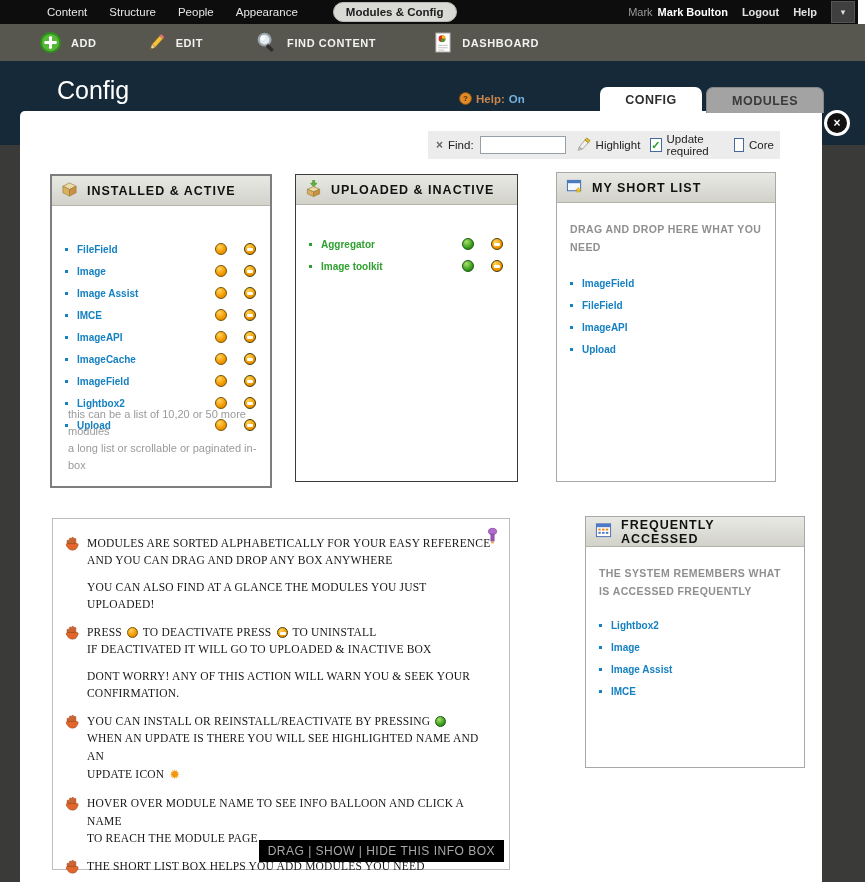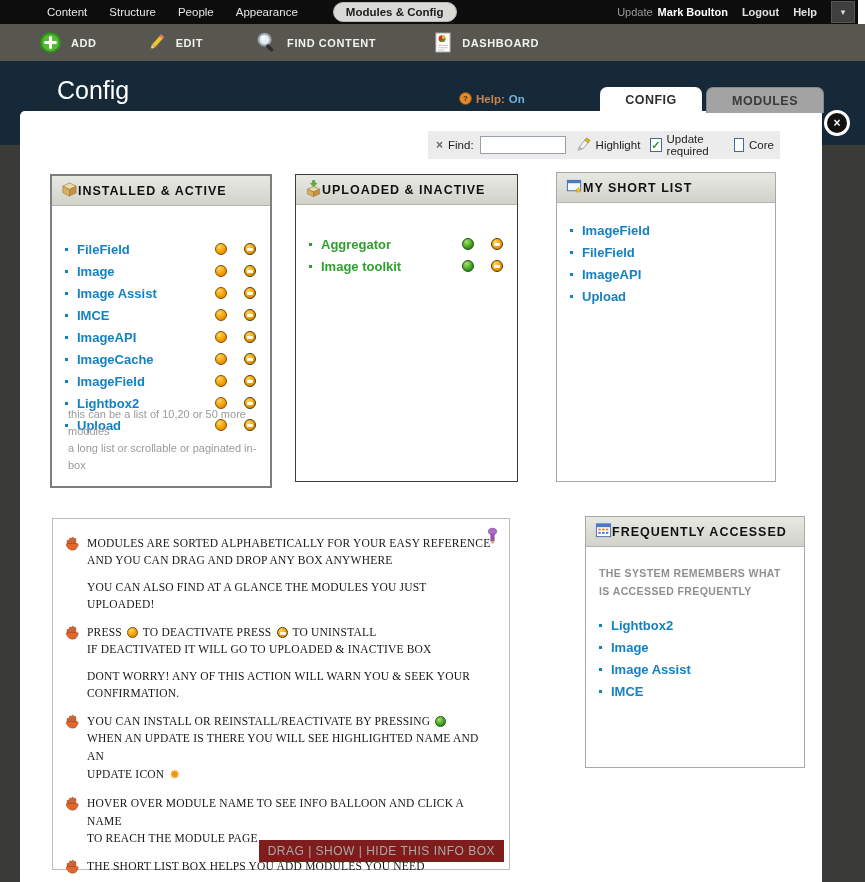--- a/index.html
+++ b/index.html
@@ -53,34 +53,34 @@
   .find-bar{position:absolute;left:408px;top:20px;width:352px;height:28px;background:#ececec;display:flex;align-items:center;font-size:11.5px;color:#222;padding:0 6px;box-sizing:border-box;}
   .find-x{color:#666;font-weight:bold;font-size:12px;margin:0 5px 0 2px;}
   .find-label{margin-right:6px;}
   .find-input{width:80px;height:16px;border:1px solid #979fa8;font-size:11px;padding:0 2px;}
   .hl-icon{margin:0 4px 0 10px;}
   .cbx{width:12px;height:12px;background:#fff;border:1px solid #46689a;display:inline-flex;align-items:center;justify-content:center;margin:0 5px 0 10px;font-size:11px;font-weight:bold;color:#2e9e2e;line-height:1;}
   .cbx.checked::before{content:"\2713";}
 
   
   .panel{position:absolute;background:#fff;box-sizing:border-box;}
-  .panel-header{height:29px;background:linear-gradient(#e9e9e4,#d2d2cb);border-bottom:1px solid #b4b4ac;display:flex;align-items:center;gap:0;padding:0 9px;font-size:12.5px;font-weight:bold;letter-spacing:1px;color:#111;}
+  .panel-header{height:29px;background:linear-gradient(#e9e9e4,#d2d2cb);border-bottom:1px solid #b4b4ac;display:flex;align-items:center;gap:9px;padding:0 9px;font-size:12.5px;font-weight:bold;letter-spacing:1px;color:#111;}
   .p-installed{left:30px;top:63px;width:222px;height:314px;border:2px solid #7e7e7e;}
   .p-uploaded{left:275px;top:63px;width:223px;height:308px;border:1px solid #3c3c3c;}
   .p-shortlist{left:536px;top:61px;width:220px;height:310px;border:1px solid #a8a8a8;}
   .p-frequent{left:565px;top:405px;width:220px;height:252px;border:1px solid #a8a8a8;}
 
   .mod-list{list-style:none;margin:0;padding:0;}
   .p-installed .mod-list{padding-top:32px;}
   .p-uploaded .mod-list{padding-top:28px;}
   .mod-row{display:flex;align-items:center;height:22px;padding:0 14px 0 13px;}
   .bullet{width:3px;height:3px;flex:0 0 3px;margin-right:9px;}
   .bullet.blue{background:var(--accent-blue,#1580c2);}
   .bullet.green{background:var(--link-green,#2fa02f);}
-  .mod-link{font-size:13px;font-weight:bold;text-decoration:none;cursor:pointer;}
+  .mod-link{font-size:10px;font-weight:bold;text-decoration:none;cursor:pointer;}
   .mod-link.blue{color:var(--accent-blue,#1580c2);}
   .mod-link.green{color:var(--link-green,#2fa02f);}
   .row-actions{margin-left:auto;display:flex;gap:17px;align-items:center;}
 
   .ball{width:12px;height:12px;border-radius:50%;display:inline-block;box-sizing:border-box;}
   .ball.orange{background:radial-gradient(circle at 35% 28%,#ffd45e,#f79c00 55%,#c87a00);border:1px solid #7a5200;}
   .ball.minus{background:radial-gradient(circle at 35% 28%,#ffd45e,#f79c00 55%,#c87a00);border:1px solid #4a3c00;position:relative;}
   .ball.minus::after{content:"";position:absolute;left:2px;top:4px;width:6px;height:2.5px;background:#fff;border-radius:1px;}
   .ball.green{background:radial-gradient(circle at 35% 28%,#a8e06a,#3c9e1e 60%,#1e6e10);border:1px solid #155a0a;}
   .ball.inline{width:11px;height:11px;vertical-align:-2px;margin:0 2px;}
@@ -93,40 +93,40 @@
   .p-shortlist .mod-row,.p-frequent .mod-row{height:22px;}
 
   
   .info-box{position:absolute;left:32px;top:407px;width:458px;height:352px;border:1px solid #bdbdbd;box-sizing:border-box;padding:16px 14px 10px 12px;}
   .pin{position:absolute;right:10px;top:8px;}
   .info-item{display:flex;margin-bottom:11px;}
   .hand{flex:0 0 22px;padding-top:1px;}
   .itext{font-size:11.5px;color:#161616;letter-spacing:.2px;line-height:1.5;font-family:Liberation Serif, serif;}
   .ipara{margin-bottom:9px;}
   .ipara:last-child{margin-bottom:0;}
-  .info-footer{position:absolute;right:5px;bottom:7px;background:#7f1d1d;color:#a9a9a9;font-size:12px;letter-spacing:.5px;padding:4px 9px;}
+  .info-footer{position:absolute;right:5px;bottom:7px;background:#000000;color:#a9a9a9;font-size:12px;letter-spacing:.5px;padding:4px 9px;}
 </style>
 </head>
 <body>
 
 <div class="screen">
 
   <div class="navy-band"></div>
   <div class="charcoal-bg"></div>
 
   <div class="topbar">
     <div class="nav-items">
         <span class="nav-item">Content</span>
         <span class="nav-item">Structure</span>
         <span class="nav-item">People</span>
         <span class="nav-item">Appearance</span>
       </div>
     <div class="nav-pill">Modules &amp; Config</div>
     <div class="nav-right">
-      <span class="nav-greet">Update</span>
+      <span class="nav-greet">Mark</span>
       <span class="nav-user">Mark Boulton</span>
       <span class="nav-link">Logout</span>
       <span class="nav-link">Help</span>
       <span class="nav-caret">▾</span>
     </div>
     <div class="top-right-sliver"></div>
   </div>
 
   <div class="toolbar">
     <div class="tool-btn tb-add">
@@ -332,20 +332,23 @@
 
     <div class="panel p-shortlist">
       <div class="panel-header">
         <span><svg width="17" height="17" viewBox="0 0 18 18">
               <rect x="1.5" y="2.5" width="14" height="11" fill="#f4f8ff" stroke="#3a6ab0"></rect>
               <rect x="1.5" y="2.5" width="14" height="3" fill="#4a7ac0"></rect>
               <path d="M13.2 9.8 l0.9 1.8 2 .3 -1.45 1.4 .35 2 -1.8-.95 -1.8 .95 .35-2 -1.45-1.4 2-.3z" fill="#f5c518" stroke="#c89000" stroke-width="0.4"></path>
             </svg></span>
         <span>MY SHORT LIST</span>
       </div>
+      <div class="panel-hint">
+          <div>DRAG AND DROP HERE WHAT YOU NEED</div>
+        </div>
       <ul class="mod-list">
           <li class="mod-row">
             <span class="bullet blue"></span>
             <a class="mod-link blue">ImageField</a>
           </li>
           <li class="mod-row">
             <span class="bullet blue"></span>
             <a class="mod-link blue">FileField</a>
           </li>
           <li class="mod-row">

